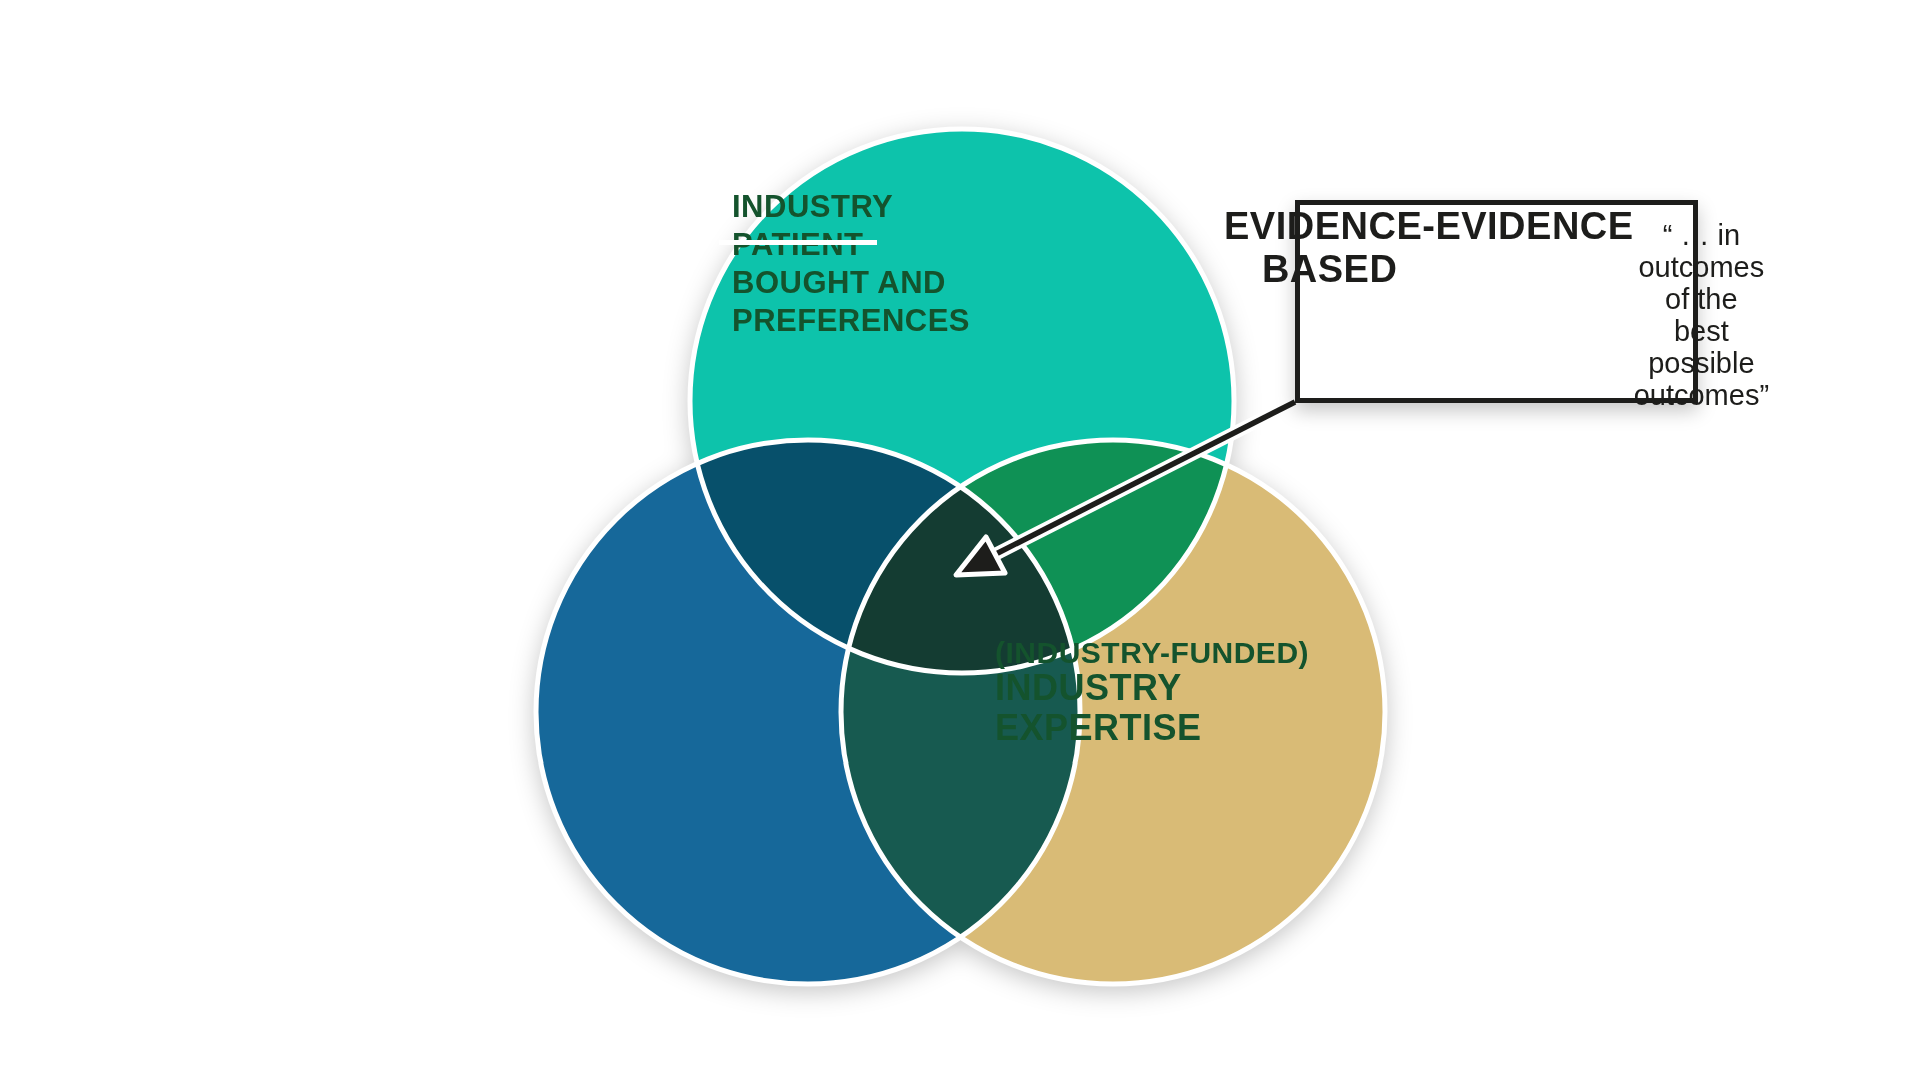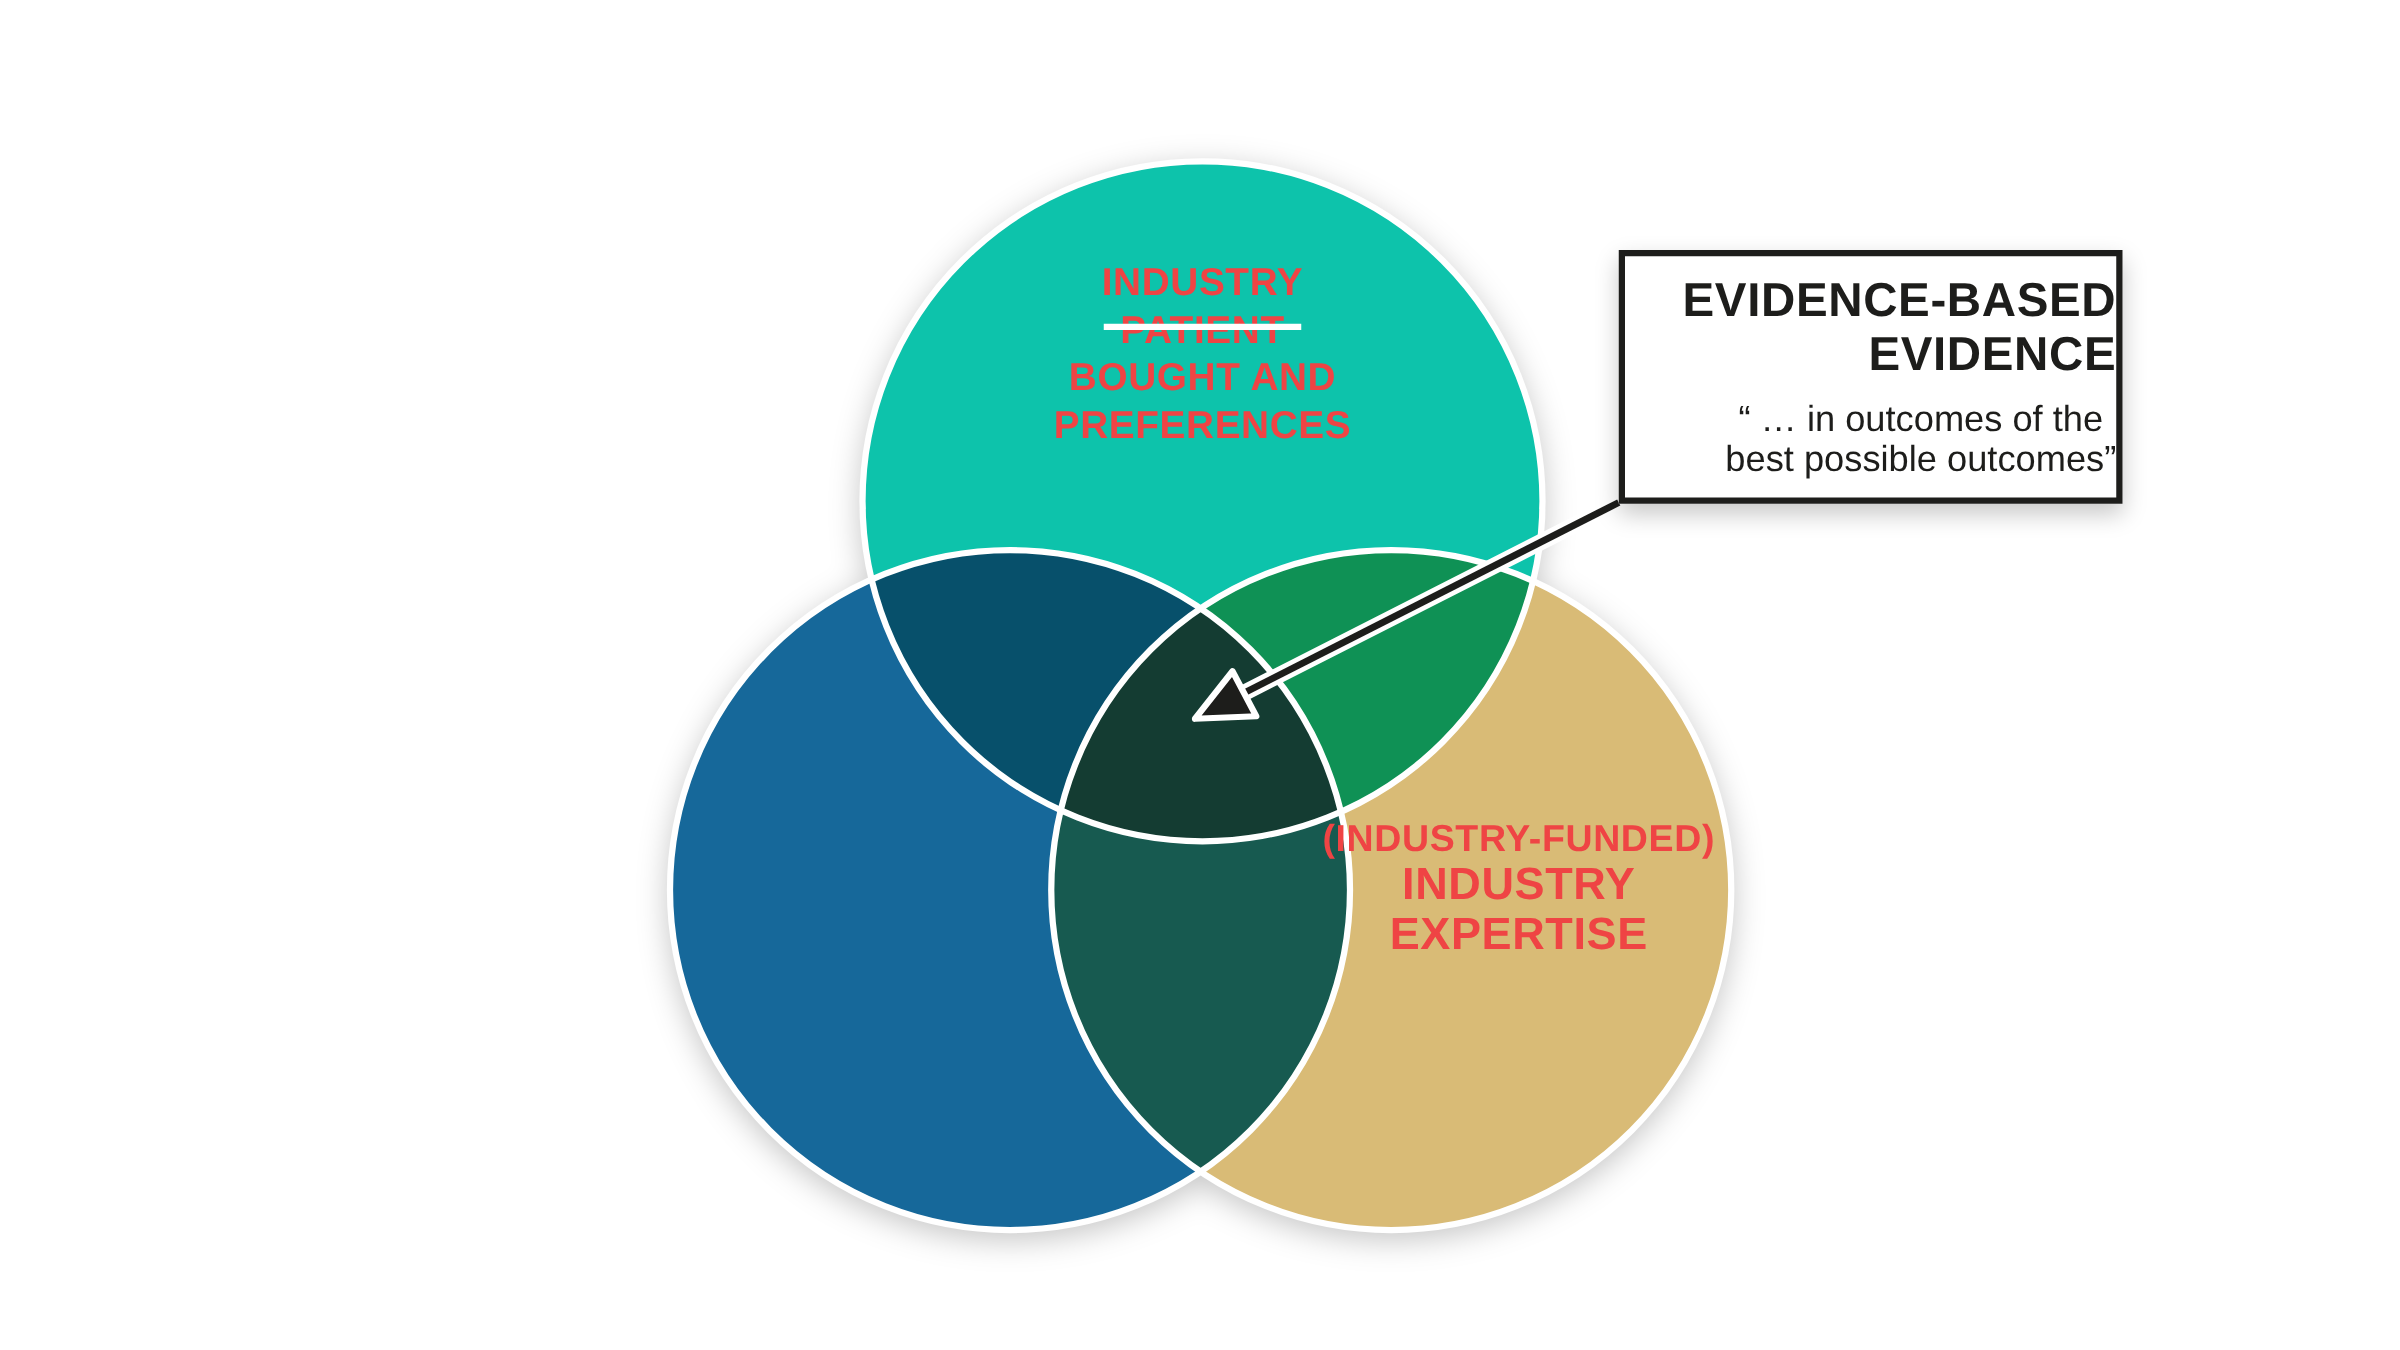--- a/index.html
+++ b/index.html
@@ -25,26 +25,25 @@
     filter: drop-shadow(0px 6px 12px rgba(0,0,0,0.22));
   }
   .circle-stroke {
     fill: none;
     stroke: #ffffff;
     stroke-width: 5;
   }
   
   .label {
     position: absolute;
-    text-align: center;
-    color: #ef4444;
+    text-align: left;
+    color: #14532d;
     font-weight: bold;
     letter-spacing: 0.5px;
     user-select: none;
-    margin-top: 19px;
   }
   .label-top {
     left: 732px;
     top: 188px;
     width: 460px;
     font-size: 31px;
     line-height: 38px;
   }
   .label-left {
     left: 508px;
@@ -86,23 +85,23 @@
     position: absolute;
     left: 1295px;
     top: 200px;
     width: 403px;
     height: 203px;
     box-sizing: border-box;
     background: #ffffff;
     border: 5px solid #1d1d1b;
     box-shadow: 0px 8px 18px rgba(0,0,0,0.22);
     display: flex;
-    flex-direction: column;
+    flex-direction: row;
     justify-content: center;
-    align-items: flex-end;
+    align-items: flex-start;
     text-align: center;
     color: #1d1d1b;
   }
   .callout .title {
     font-weight: bold;
     font-size: 38px;
     line-height: 43px;
     letter-spacing: 0.5px;
   }
   .callout .quote {

